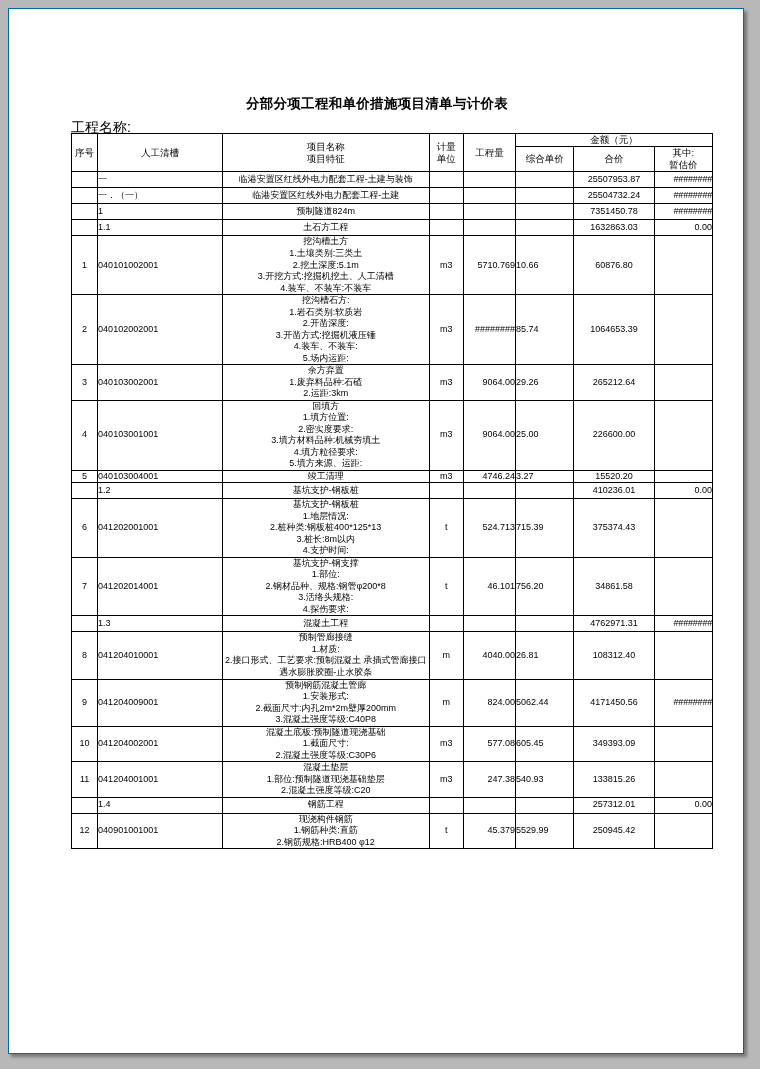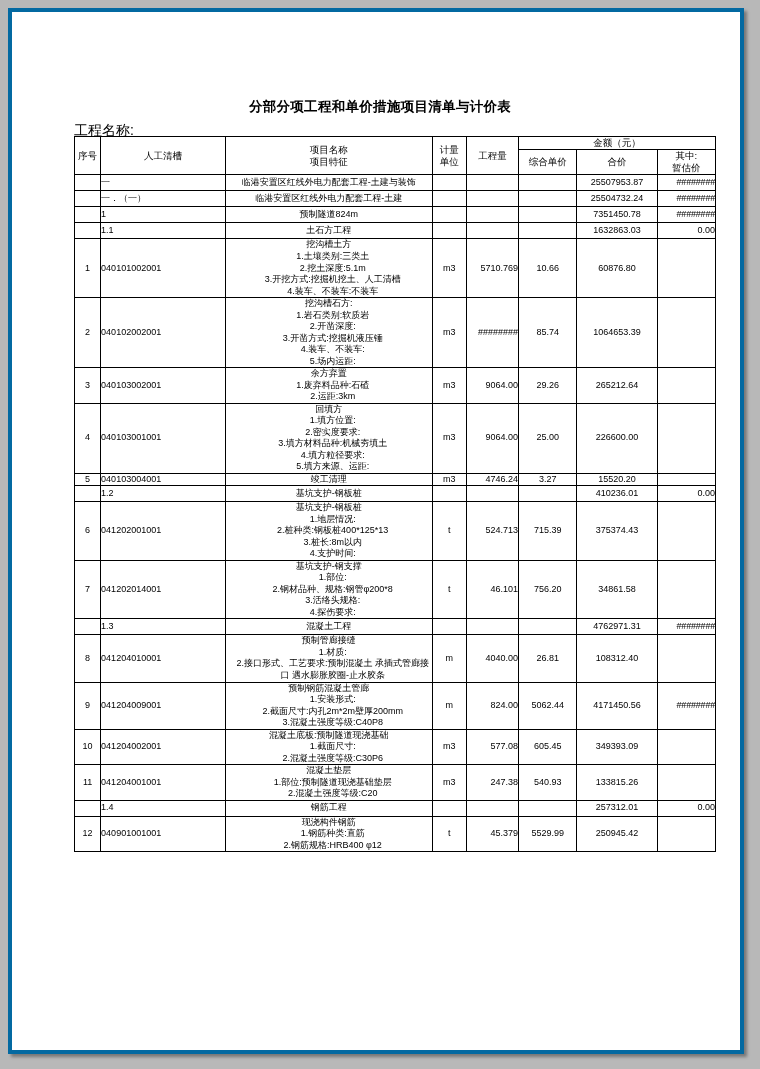--- a/index.html
+++ b/index.html
@@ -13,21 +13,21 @@
     overflow: hidden;
     font-family: "Liberation Sans", "DejaVu Sans", sans-serif;
   }
   .page {
     position: absolute;
     left: 8px;
     top: 8px;
     width: 736px;
     height: 1046px;
     background: #ffffff;
-    border: 4px solid #0369a1;
+    border: 1px solid #0369a1;
     box-sizing: border-box;
     box-shadow: 3px 3px 3px rgba(0,0,0,0.35);
   }
   .doc-title {
     position: absolute;
     left: 0;
     top: 86px;
     width: 736px;
     text-align: center;
     font-size: 13.5px;
@@ -67,27 +67,27 @@
     text-align: center;
     font-weight: bold;
     font-size: 9.5px;
     padding: 2px 1px;
   }
   .c-seq   { width: 26px; text-align: center; }
   .c-code  { width: 124px; text-align: left;  padding-left: 3px; }
   .c-name  { width: 206px; text-align: center;  padding-left: 3px; }
   .c-unit  { width: 34px;  text-align: center; }
   .c-qty   { width: 52px;  text-align: right; padding-right: 3px; }
-  .c-price { width: 58px;  text-align: center; padding-right: 3px; }
+  .c-price { width: 58px;  text-align: left; padding-right: 3px; }
   .c-total { width: 80px;  text-align: center; padding-right: 3px; }
   .c-prov  { width: 58px;  text-align: right; padding-right: 3px; }
 
   .namecell { padding: 1px 2px 1px 3px; line-height: 1.30; }
   .namecell .itemname { display:block; }
-  .namecell .feat { display:block;margin-left:8px; }
+  .namecell .feat { display:block; }
   .grp { height: 15px; }
   .grp td { height: 15px; }
   .num { font-family: "Liberation Sans", "DejaVu Sans", sans-serif; }
   .hash { letter-spacing: -0.2px; }
 </style>
 </head>
 <body>
 
 <div class="page">
 

